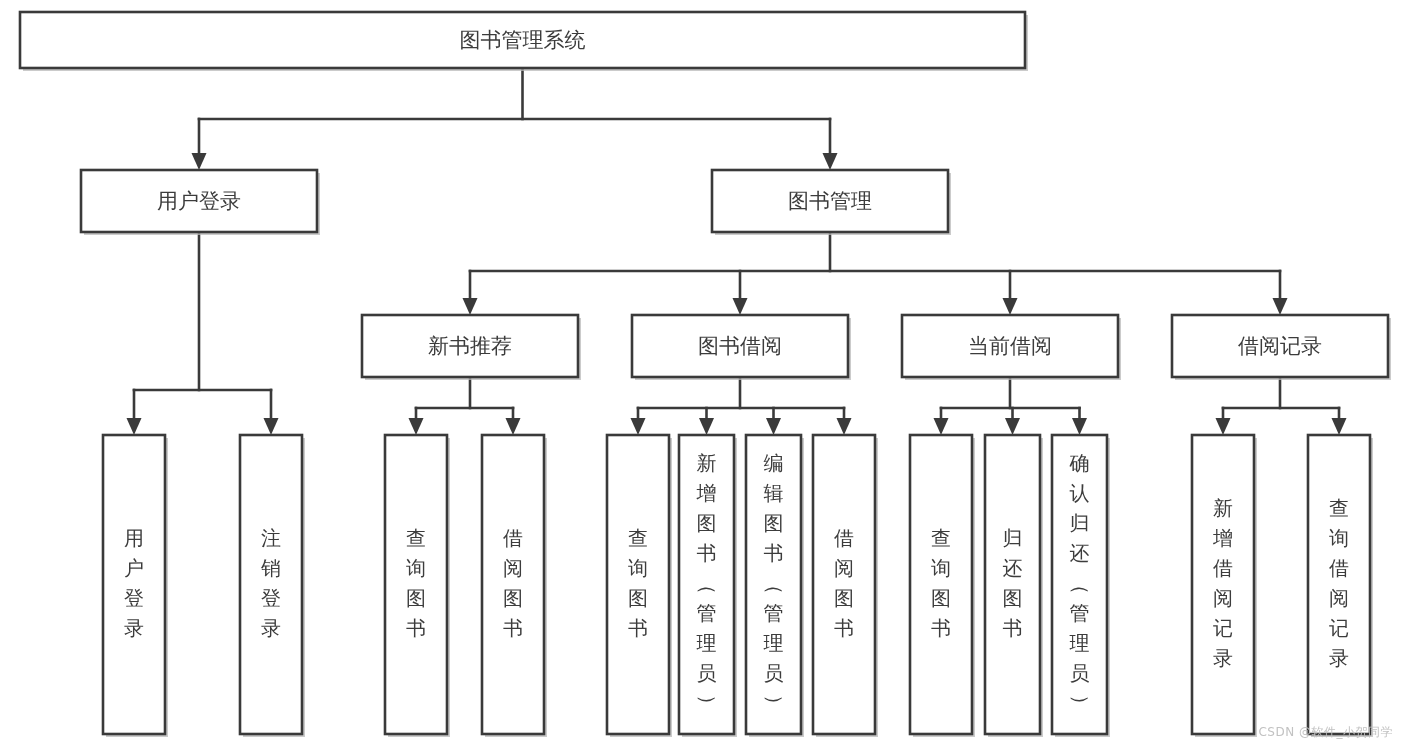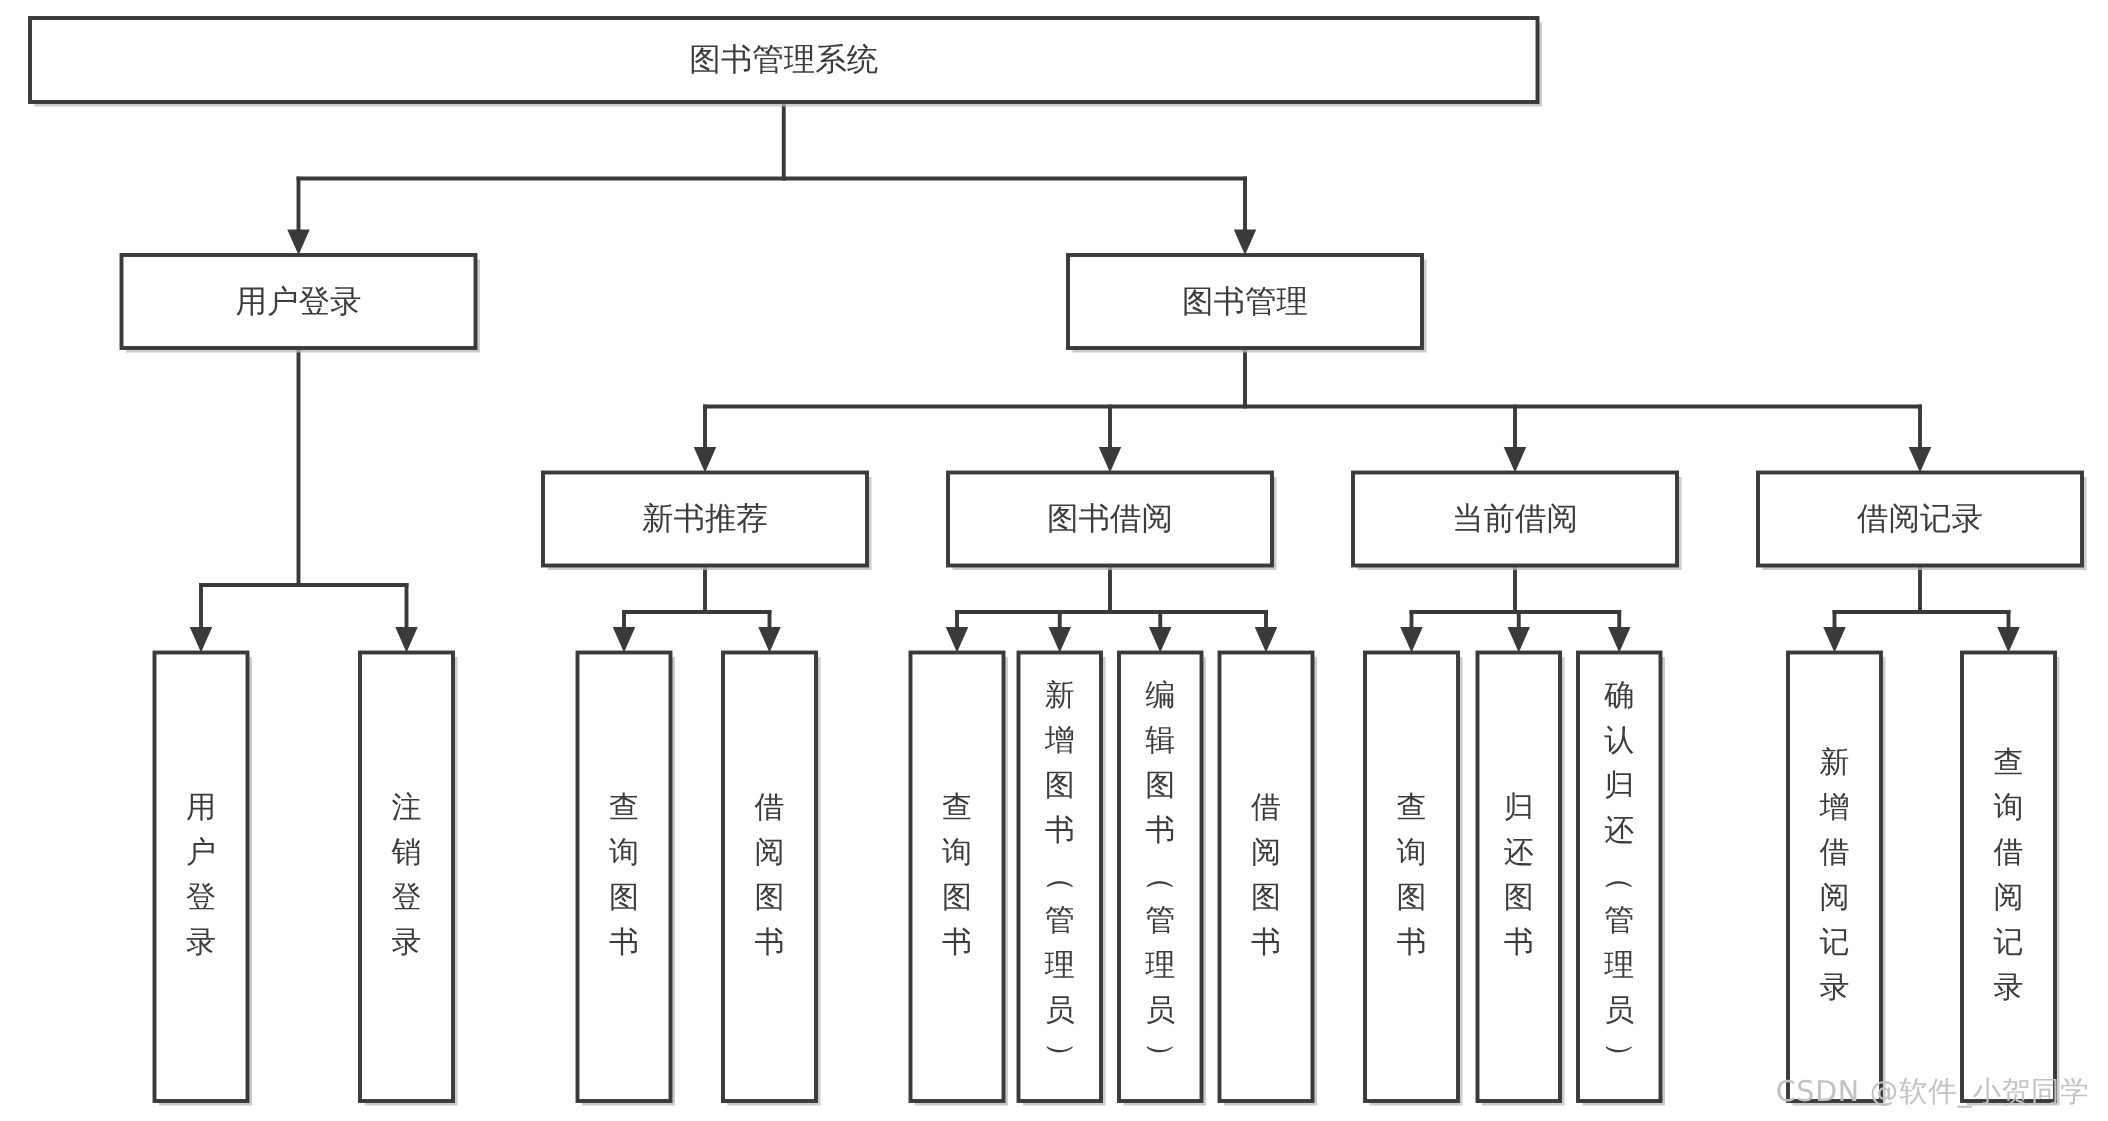--- a/index.html
+++ b/index.html
@@ -57,21 +57,21 @@
     font-size: 21px;
   }
   .node-label.vertical {
     font-size: 20px;
   }
   .watermark-text {
     position: absolute;
     right: 12px;
     bottom: 6px;
     font-family: "DejaVu Sans", "Liberation Sans", sans-serif;
-    font-size: 19px;
+    font-size: 12px;
     color: #c2c2c2;
     letter-spacing: 0.5px;
     white-space: nowrap;
     user-select: none;
   }
 </style>
 </head>
 <body>
 
 <div id="diagram-root">

